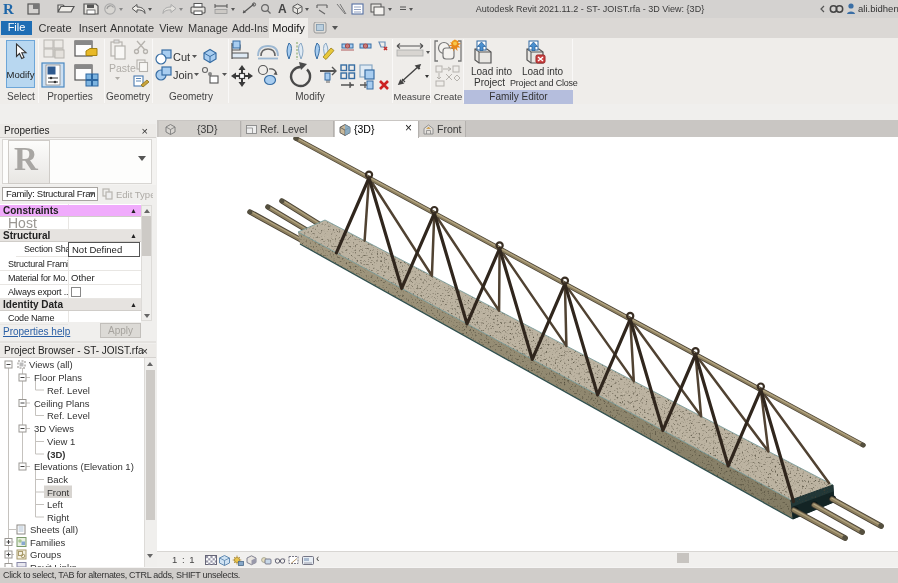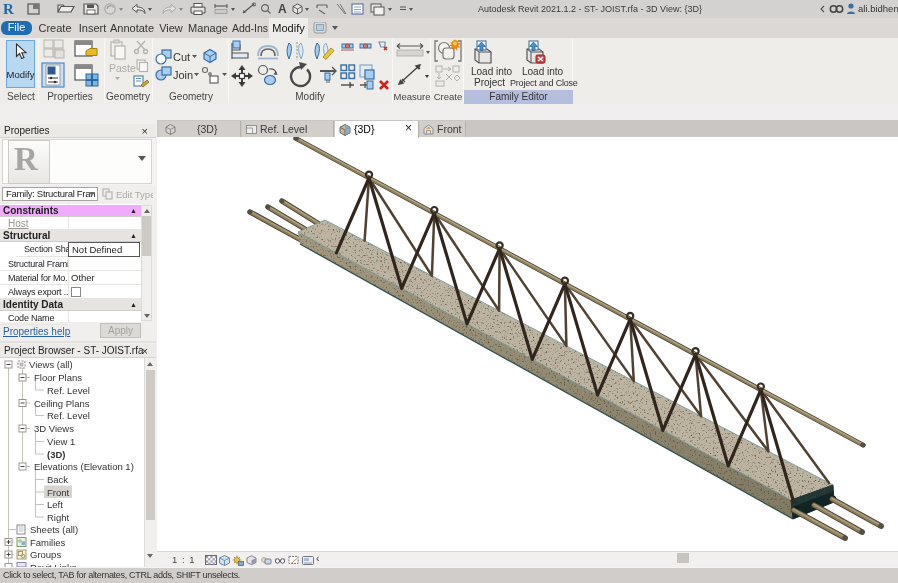--- a/index.html
+++ b/index.html
@@ -77,32 +77,32 @@
  <rect x="352" y="4" width="11" height="10" fill="#fff" stroke="#556fa3" stroke-width="1.1"></rect>
  <path d="M354 7 l7 0 M354 9.5 l7 0 M354 12 l7 0" stroke="#8899bb" stroke-width="0.9"></path>
 
  <rect x="371" y="4" width="10" height="8" fill="#e8e6e2" stroke="#555" stroke-width="1"></rect>
  <rect x="374" y="7" width="10" height="8" fill="#f4f2ef" stroke="#555" stroke-width="1"></rect>
  <path d="M388 8 l4 0 l-2 3 z" fill="#555"></path>
 
  <path d="M400 7 l6 0 M400 9.5 l6 0" stroke="#555" stroke-width="1.1"></path>
  <path d="M409 8 l4 0 l-2 3 z" fill="#555"></path>
 </svg>
-<div class="abs" style="left:440px;top:0;width:300px;text-align:center;font-size:9px;line-height:18px;color:#3a3a3a;">Autodesk Revit 2021.1.2 - ST- JOIST.rfa - 3D View: {3D}</div>
+<div class="abs" style="left:440px;top:0;width:300px;text-align:center;font-size:9px;line-height:18px;color:#3a3a3a;">Autodesk Revit 2021.11.2 - ST- JOIST.rfa - 3D View: {3D}</div>
 <svg class="abs" style="left:818px;top:0" width="80" height="18" viewBox="0 0 80 18">
  <path d="M6 6 l-3 3 l3 3" stroke="#555" stroke-width="1.2" fill="none"></path>
  <circle cx="15.5" cy="9" r="3.2" fill="none" stroke="#444" stroke-width="1.5"></circle>
  <circle cx="21.5" cy="9" r="3.2" fill="none" stroke="#444" stroke-width="1.5"></circle>
  <circle cx="33" cy="6" r="2.6" fill="#3a6ea5"></circle>
  <path d="M29 14 c0 -3.5 8 -3.5 8 0 z" fill="#3a6ea5"></path>
 </svg>
 <div class="abs" style="left:858px;top:0;width:40px;font-size:9.5px;line-height:18px;color:#333;white-space:nowrap;overflow:hidden;">ali.bidhendi</div>
 </div>
 <div class="abs" id="tabrow">
-<div class="rtab" style="left:1px;width:31px;background:#1e6db4;color:#fff;top:3px;height:14px;line-height:13px;border-radius:6px;">File</div>
+<div class="rtab" style="left:1px;width:31px;background:#1e6db4;color:#fff;top:3px;height:14px;line-height:13px;">File</div>
 <div class="rtab" style="left:36px;width:38px;">Create</div>
 <div class="rtab" style="left:76px;width:33px;">Insert</div>
 <div class="rtab" style="left:109px;width:46px;">Annotate</div>
 <div class="rtab" style="left:157px;width:28px;">View</div>
 <div class="rtab" style="left:187px;width:42px;">Manage</div>
 <div class="rtab" style="left:231px;width:38px;font-size:10.5px;">Add-Ins</div>
 <div class="rtab" style="left:269px;width:39px;background:#efedea;color:#111;">Modify</div>
 <svg class="abs" style="left:313px;top:4px" width="28" height="12" viewBox="0 0 28 12">
  <rect x="1" y="0" width="12" height="11" rx="2" fill="#dedcd8" stroke="#999" stroke-width="1"></rect>
  <rect x="3.5" y="2.5" width="7" height="6" fill="#b9cede" stroke="#7d97ac" stroke-width="0.8"></rect>
@@ -346,21 +346,21 @@
 <div class="abs" style="left:89px;top:72px;width:0;height:0;border-left:3.5px solid transparent;border-right:3.5px solid transparent;border-top:4px solid #666;"></div>
 <svg class="abs" style="left:102px;top:68px" width="12" height="12" viewBox="0 0 12 12">
  <rect x="1" y="1" width="6" height="7" fill="none" stroke="#b8b5b0" stroke-width="1.2"></rect>
  <rect x="4" y="4" width="6" height="7" fill="#eee" stroke="#b8b5b0" stroke-width="1.2"></rect>
 </svg>
 <div class="abs" style="left:116px;top:69px;font-size:9.5px;color:#adaaa5;white-space:nowrap;overflow:hidden;width:37px;">Edit Type</div>
 
 <div class="abs" style="left:0;top:84px;width:141px;height:118px;background:#fff;"></div>
 <div class="abs" style="left:68px;top:84px;width:1px;height:118px;background:#e8e6e3;"></div>
 <div class="abs hdr" style="left:0;top:85px;width:141px;height:12px;background:#f0abfc;border-bottom:1px solid #d0cdc9;font-weight:bold;font-size:10px;padding-left:3px;line-height:12px;">Constraints<span style="position:absolute;right:4px;font-weight:normal;font-size:7px;">▲</span></div>
-<div class="abs" style="left:0;top:97px;width:141px;height:13px;border-bottom:1px solid #e8e6e3;font-size:10px;color:#9a9792;padding-left:8px;line-height:13px;text-decoration:underline;">Host</div>
+<div class="abs" style="left:0;top:97px;width:141px;height:13px;border-bottom:1px solid #e8e6e3;font-size:14px;color:#9a9792;padding-left:8px;line-height:13px;text-decoration:underline;">Host</div>
 <div class="abs hdr" style="left:0;top:110px;width:141px;height:12px;background:#e6e3e0;border-bottom:1px solid #d0cdc9;font-weight:bold;font-size:10px;padding-left:3px;line-height:12px;">Structural<span style="position:absolute;right:4px;font-weight:normal;font-size:7px;">▲</span></div>
 <div class="abs" style="left:16px;top:122px;width:68px;height:15px;border-bottom:1px solid #e8e6e3;font-size:9px;letter-spacing:-0.2px;color:#222;padding-left:8px;line-height:15px;white-space:nowrap;overflow:hidden;">Section Shape</div>
 <div class="abs" style="left:68px;top:122px;width:72px;height:15px;background:#fff;border:1px solid #555;font-size:9.5px;color:#222;padding-left:3px;line-height:13px;">Not Defined</div>
 <div class="abs" style="left:0;top:137px;width:68px;height:14px;border-bottom:1px solid #e8e6e3;font-size:9px;letter-spacing:-0.2px;color:#222;padding-left:8px;line-height:14px;white-space:nowrap;overflow:hidden;">Structural Frami...</div>
 <div class="abs" style="left:68px;top:137px;width:73px;height:14px;border-bottom:1px solid #e8e6e3;"></div>
 <div class="abs" style="left:0;top:151px;width:68px;height:14px;border-bottom:1px solid #e8e6e3;font-size:9px;letter-spacing:-0.2px;color:#222;padding-left:8px;line-height:14px;white-space:nowrap;overflow:hidden;">Material for Mo...</div>
 <div class="abs" style="left:68px;top:151px;width:73px;height:14px;border-bottom:1px solid #e8e6e3;font-size:9.5px;color:#222;padding-left:3px;line-height:14px;">Other</div>
 <div class="abs" style="left:0;top:165px;width:68px;height:14px;border-bottom:1px solid #e8e6e3;font-size:9px;letter-spacing:-0.2px;color:#222;padding-left:8px;line-height:14px;white-space:nowrap;overflow:hidden;">Always export ...</div>
 <div class="abs" style="left:68px;top:165px;width:73px;height:14px;border-bottom:1px solid #e8e6e3;"></div>
 <div class="abs" style="left:71px;top:166.5px;width:10px;height:10px;background:#fff;border:1px solid #888;"></div>

